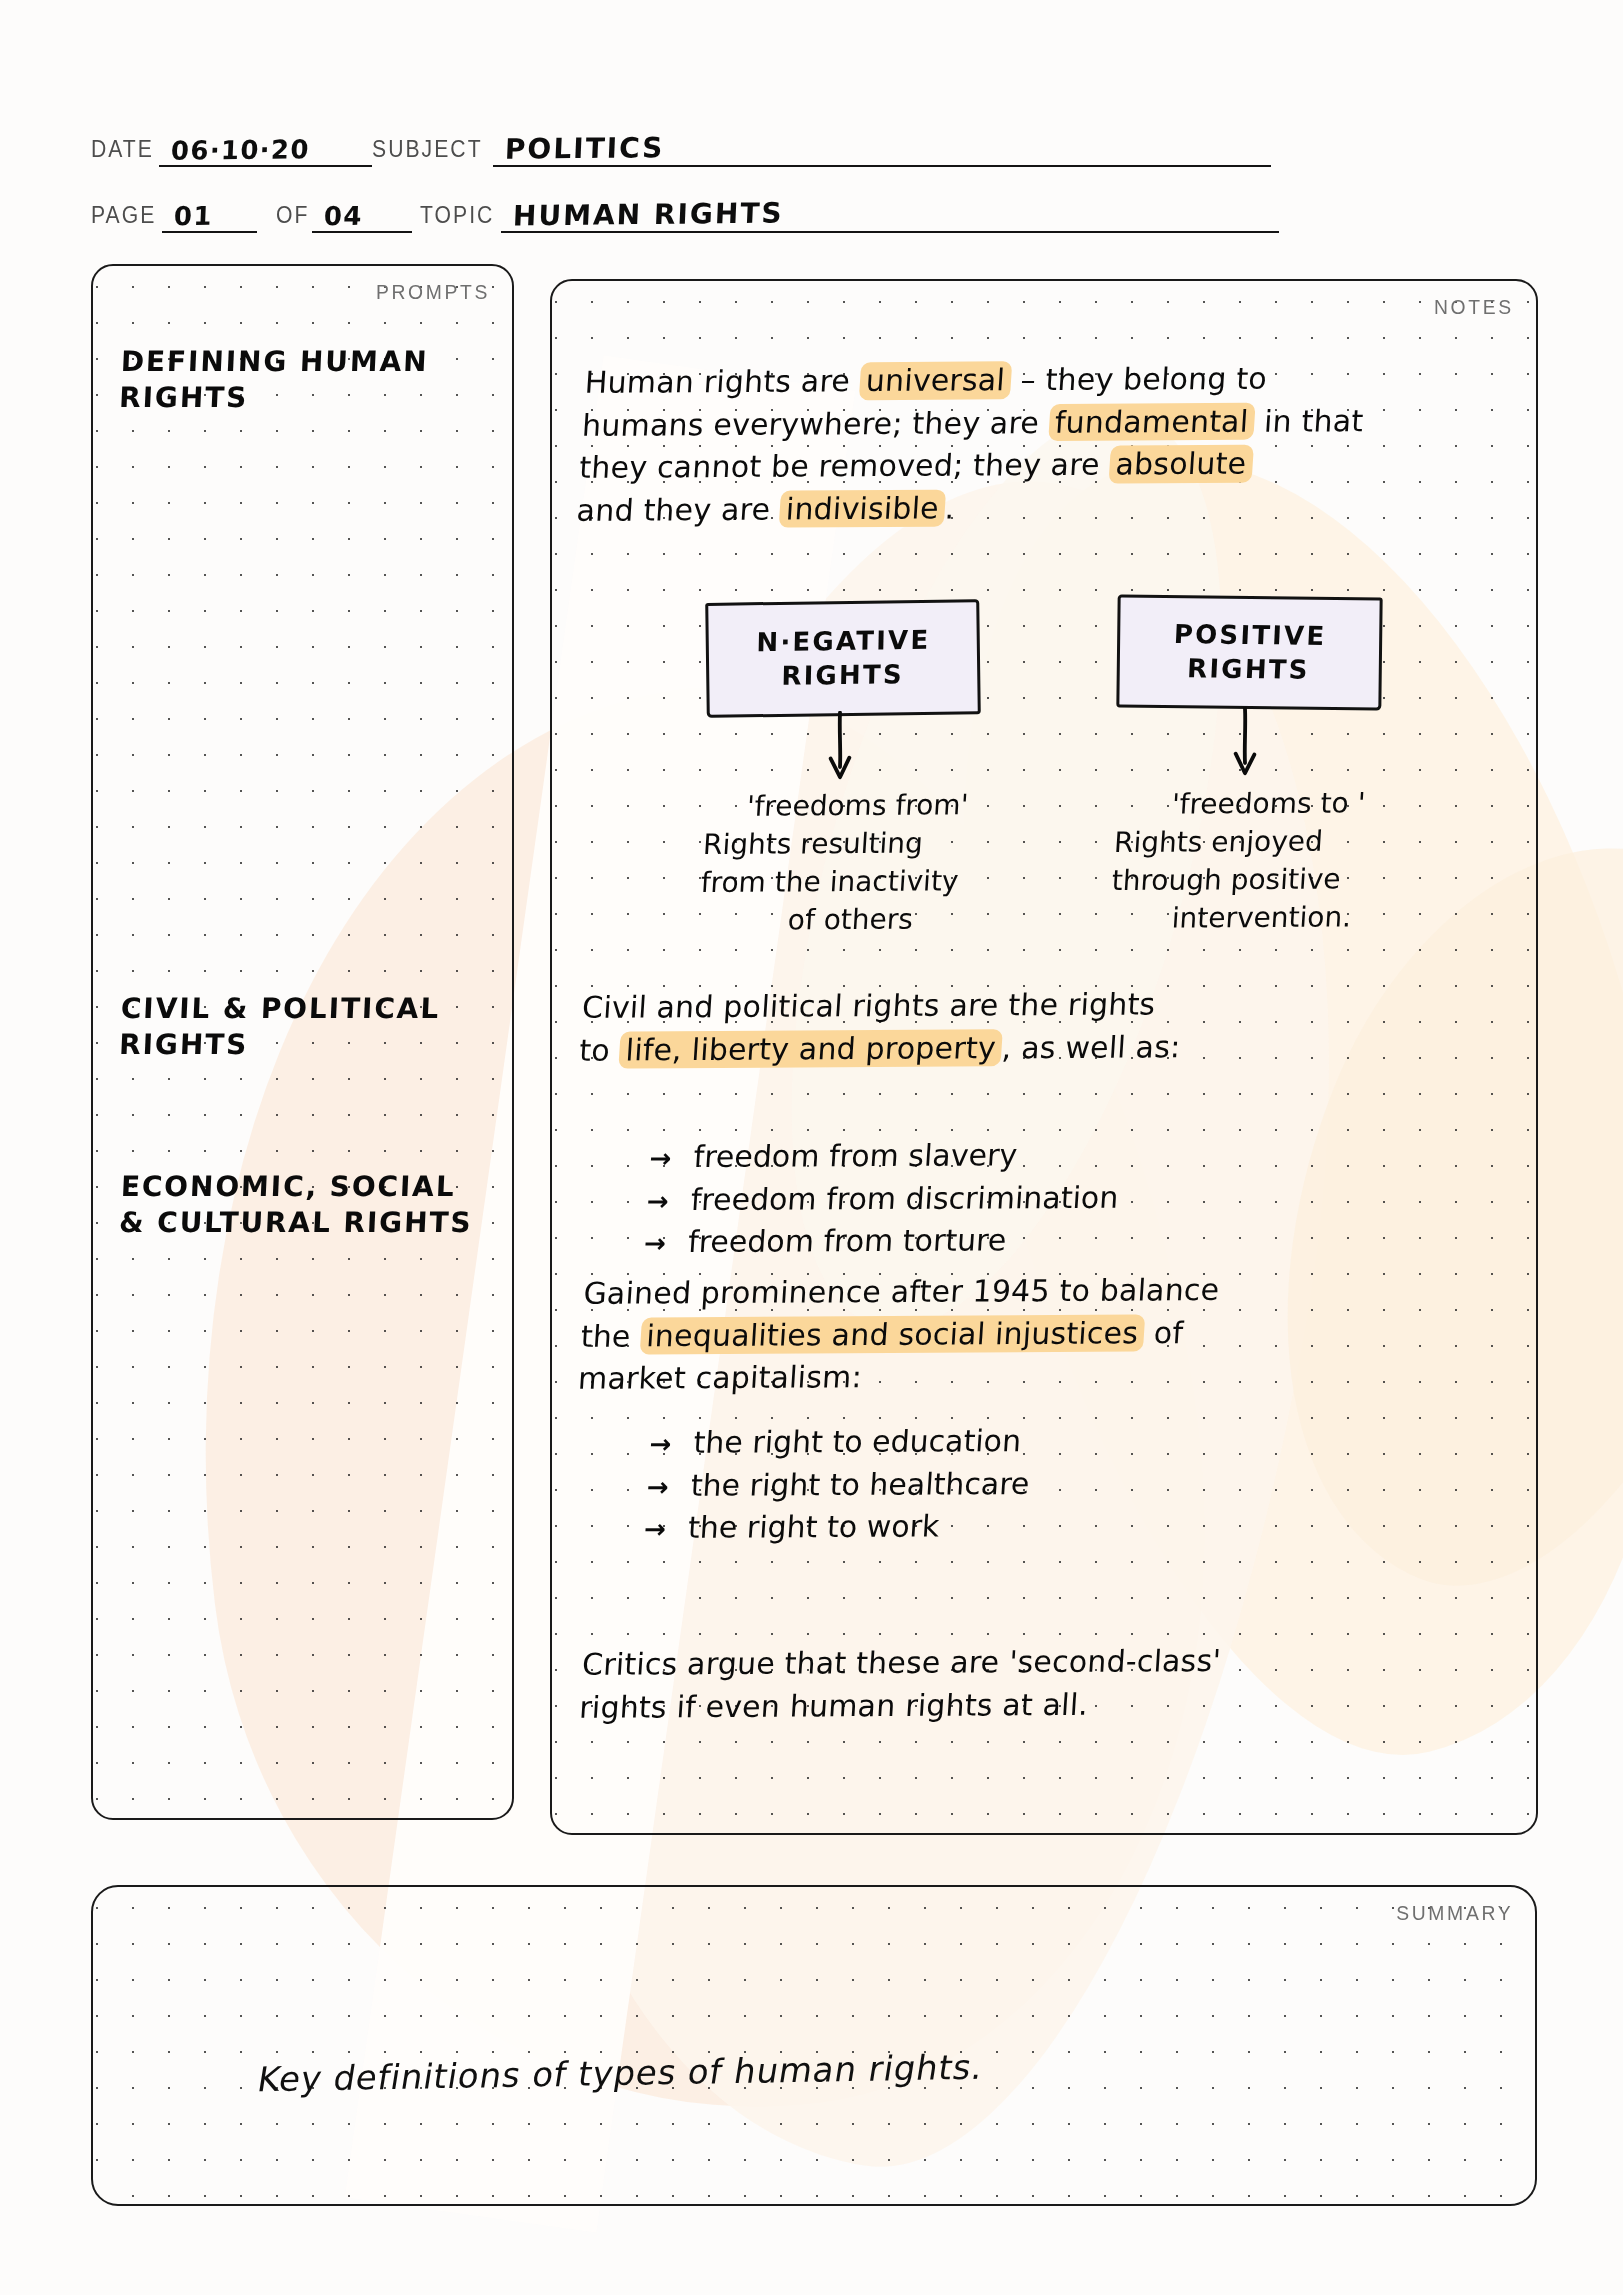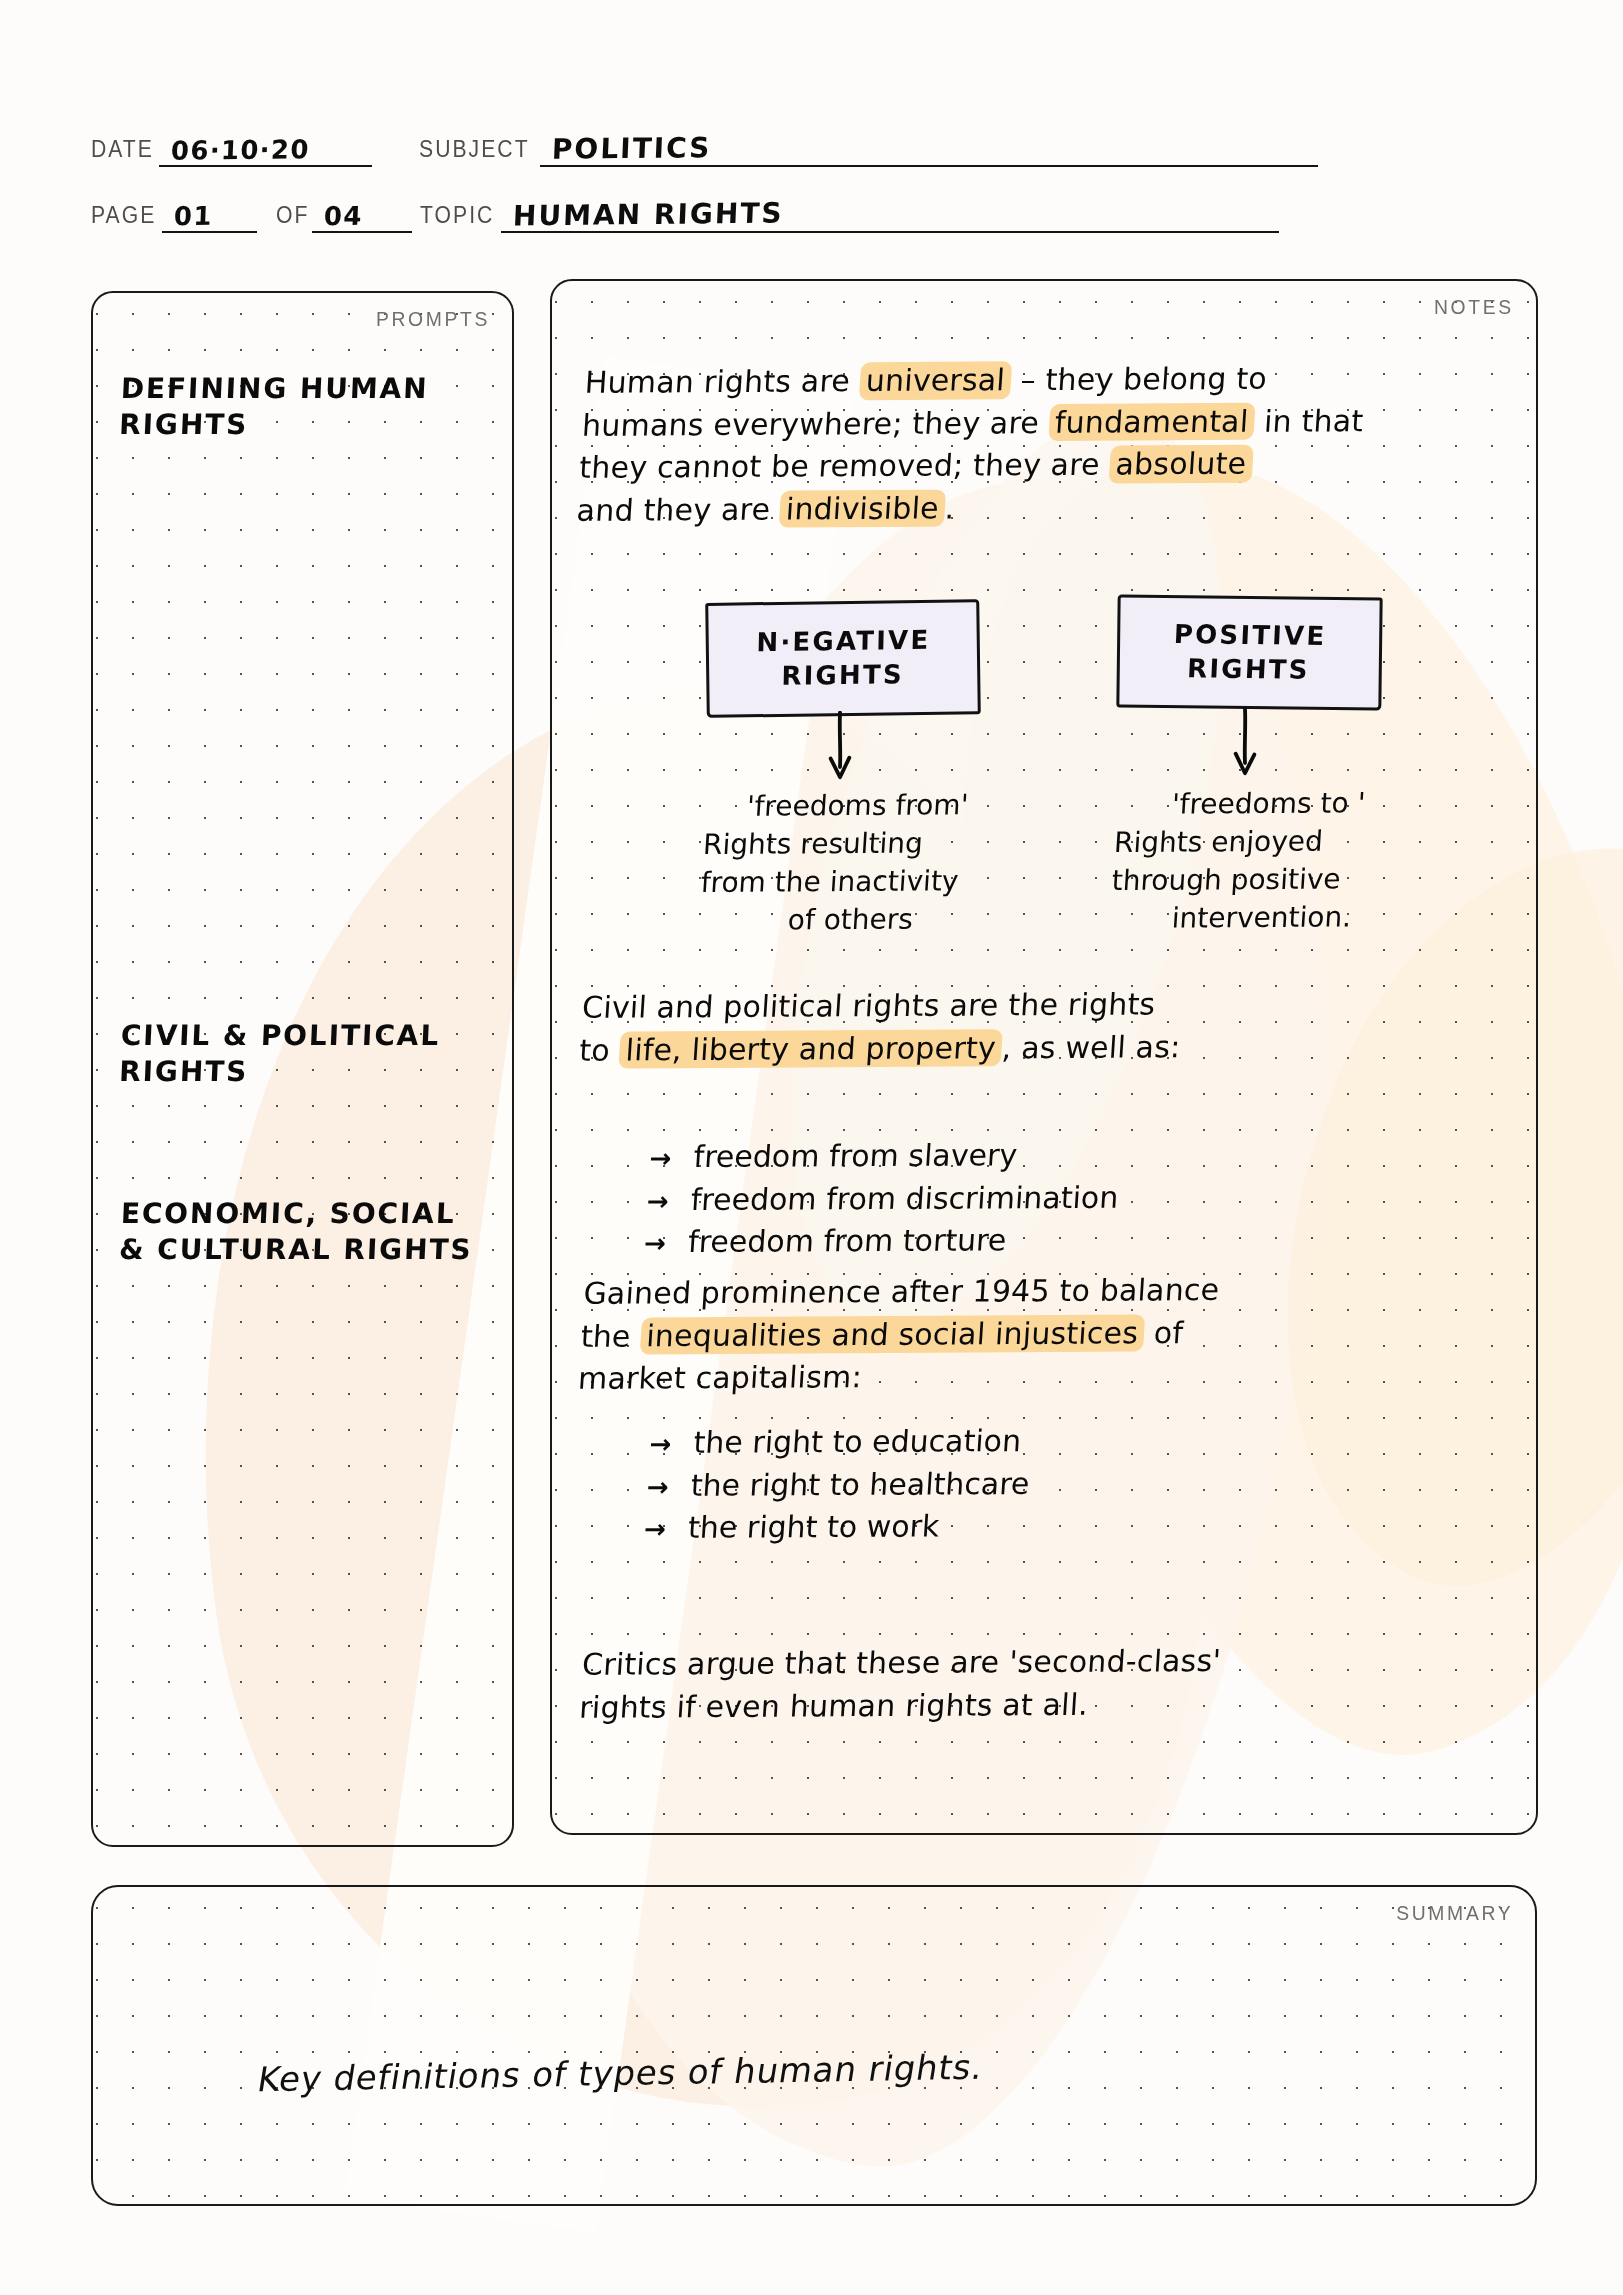--- a/index.html
+++ b/index.html
@@ -113,21 +113,21 @@
     font-size: 28px;
     letter-spacing: 2px;
   }
 
   .f-date   { width: 213px; }
   .f-page   { width: 95px; }
   .f-of     { width: 100px; }
   .f-subject{ width: 778px; }
   .f-topic  { width: 778px; }
 
-  .gap-right { margin-left: 47px; }
+  .gap-right { }
   .gap-mid   { margin-left: 18.6px; }
 
   
   .panel {
     position: absolute;
     border: 2.5px solid #1a1a1a;
     border-radius: 22px;
     background: transparent;
     overflow: hidden;
   }
@@ -146,21 +146,21 @@
     position: absolute;
     top: 13.5px; right: 22px;
     font-size: 21px;
     letter-spacing: 2.9px;
     color: #6f6f6f;
     transform: scaleX(.92);
     transform-origin: right top;
     z-index: 4;
   }
 
-  #prompts-panel { left: 91px; top: 291px; width: 423px; height: 1556px; }
+  #prompts-panel { left: 91px; top: 264px; width: 423px; height: 1556px; }
   #notes-panel   { left: 550px; top: 279px; width: 988px; height: 1556px; }
   #summary-panel { left: 91px; top: 1885px; width: 1446px; height: 321px; border-radius: 27px; }
 
   
   .hand {
     font-family: "DejaVu Sans", sans-serif;
     color: #0b0b0b;
     position: relative;
     z-index: 3;
   }

